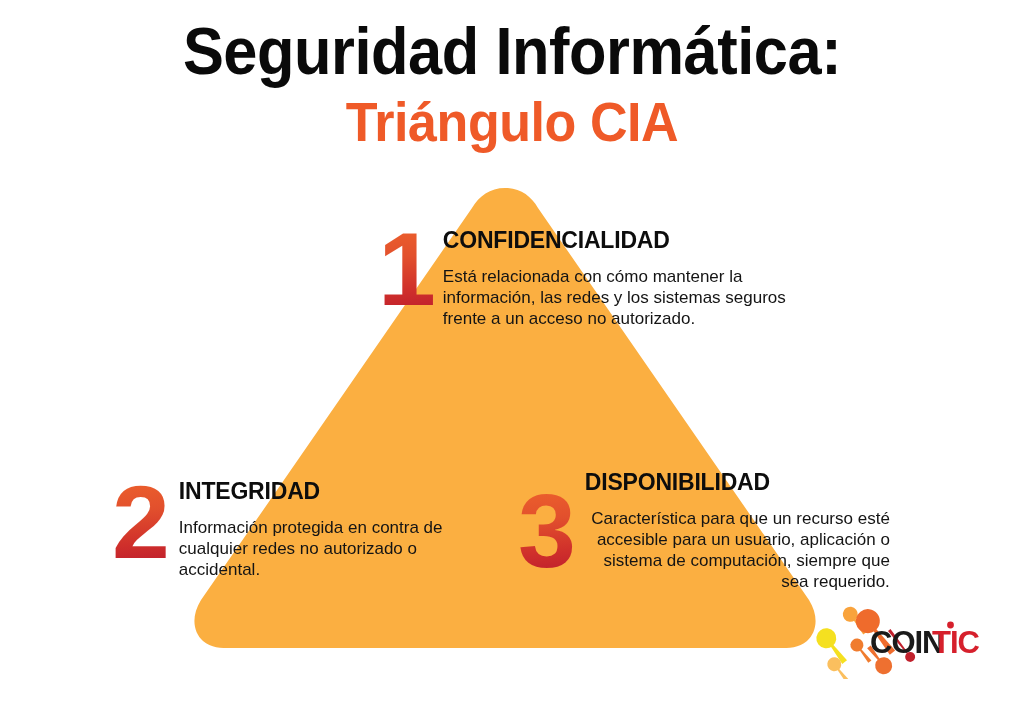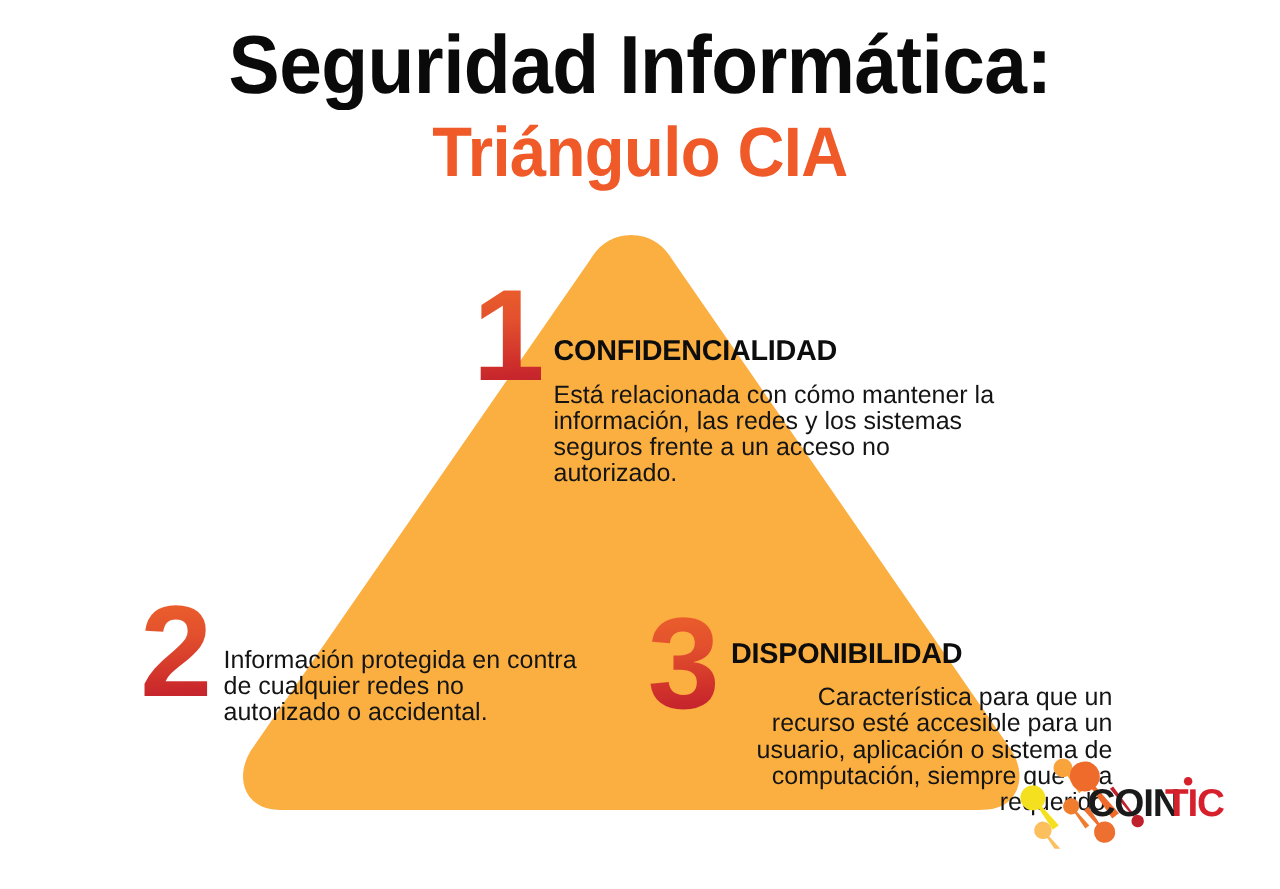--- a/index.html
+++ b/index.html
@@ -76,34 +76,34 @@
     font-size: 104px;
     line-height: 0.78;
     letter-spacing: -3px;
     background-image: linear-gradient(175deg, #ec5f2c 0%, #e2502d 35%, #cf2f2b 75%, #bf1f2d 100%);
     -webkit-background-clip: text;
     background-clip: text;
     color: transparent;
     -webkit-text-fill-color: transparent;
     flex: 0 0 auto;
   }
-  .item-body { flex: 1 1 auto; margin-top: 40px; }
+  .item-body { flex: 1 1 auto; }
   .item-heading {
     font-family: "Liberation Sans", sans-serif;
     font-weight: 700;
     font-size: 23px;
     letter-spacing: -0.2px;
     color: #0d0d0d;
     margin: 0 0 12px 0;
     white-space: nowrap;
   }
   .item-desc {
     font-family: "Liberation Sans", sans-serif;
     font-weight: 400;
-    font-size: 20px;
+    font-size: 17px;
     line-height: 21px;
     color: #141414;
     margin: 0;
   }
 
   
   #item-1 { left: 378px; top: 227px; width: 420px; }
   #item-1 .item-num { margin-right: 10px; margin-top: 2px; }
   #item-1 .item-desc { width: 360px; }
 
@@ -157,20 +157,21 @@
     <div class="item-num">1</div>
     <div class="item-body">
       <h2 class="item-heading">CONFIDENCIALIDAD</h2>
       <p class="item-desc">Está relacionada con cómo mantener la información, las redes y los sistemas seguros frente a un acceso no autorizado.</p>
     </div>
   </div>
 
   <div class="item" id="item-2">
     <div class="item-num">2</div>
     <div class="item-body">
+      <h2 class="item-heading">INTEGRIDAD</h2>
       <p class="item-desc">Información protegida en contra de cualquier redes no autorizado o accidental.</p>
     </div>
   </div>
 
   <div class="item" id="item-3">
     <div class="item-num">3</div>
     <div class="item-body">
       <h2 class="item-heading">DISPONIBILIDAD</h2>
       <p class="item-desc">Característica para que un recurso esté accesible para un usuario, aplicación o sistema de computación, siempre que sea requerido.</p>
     </div>

